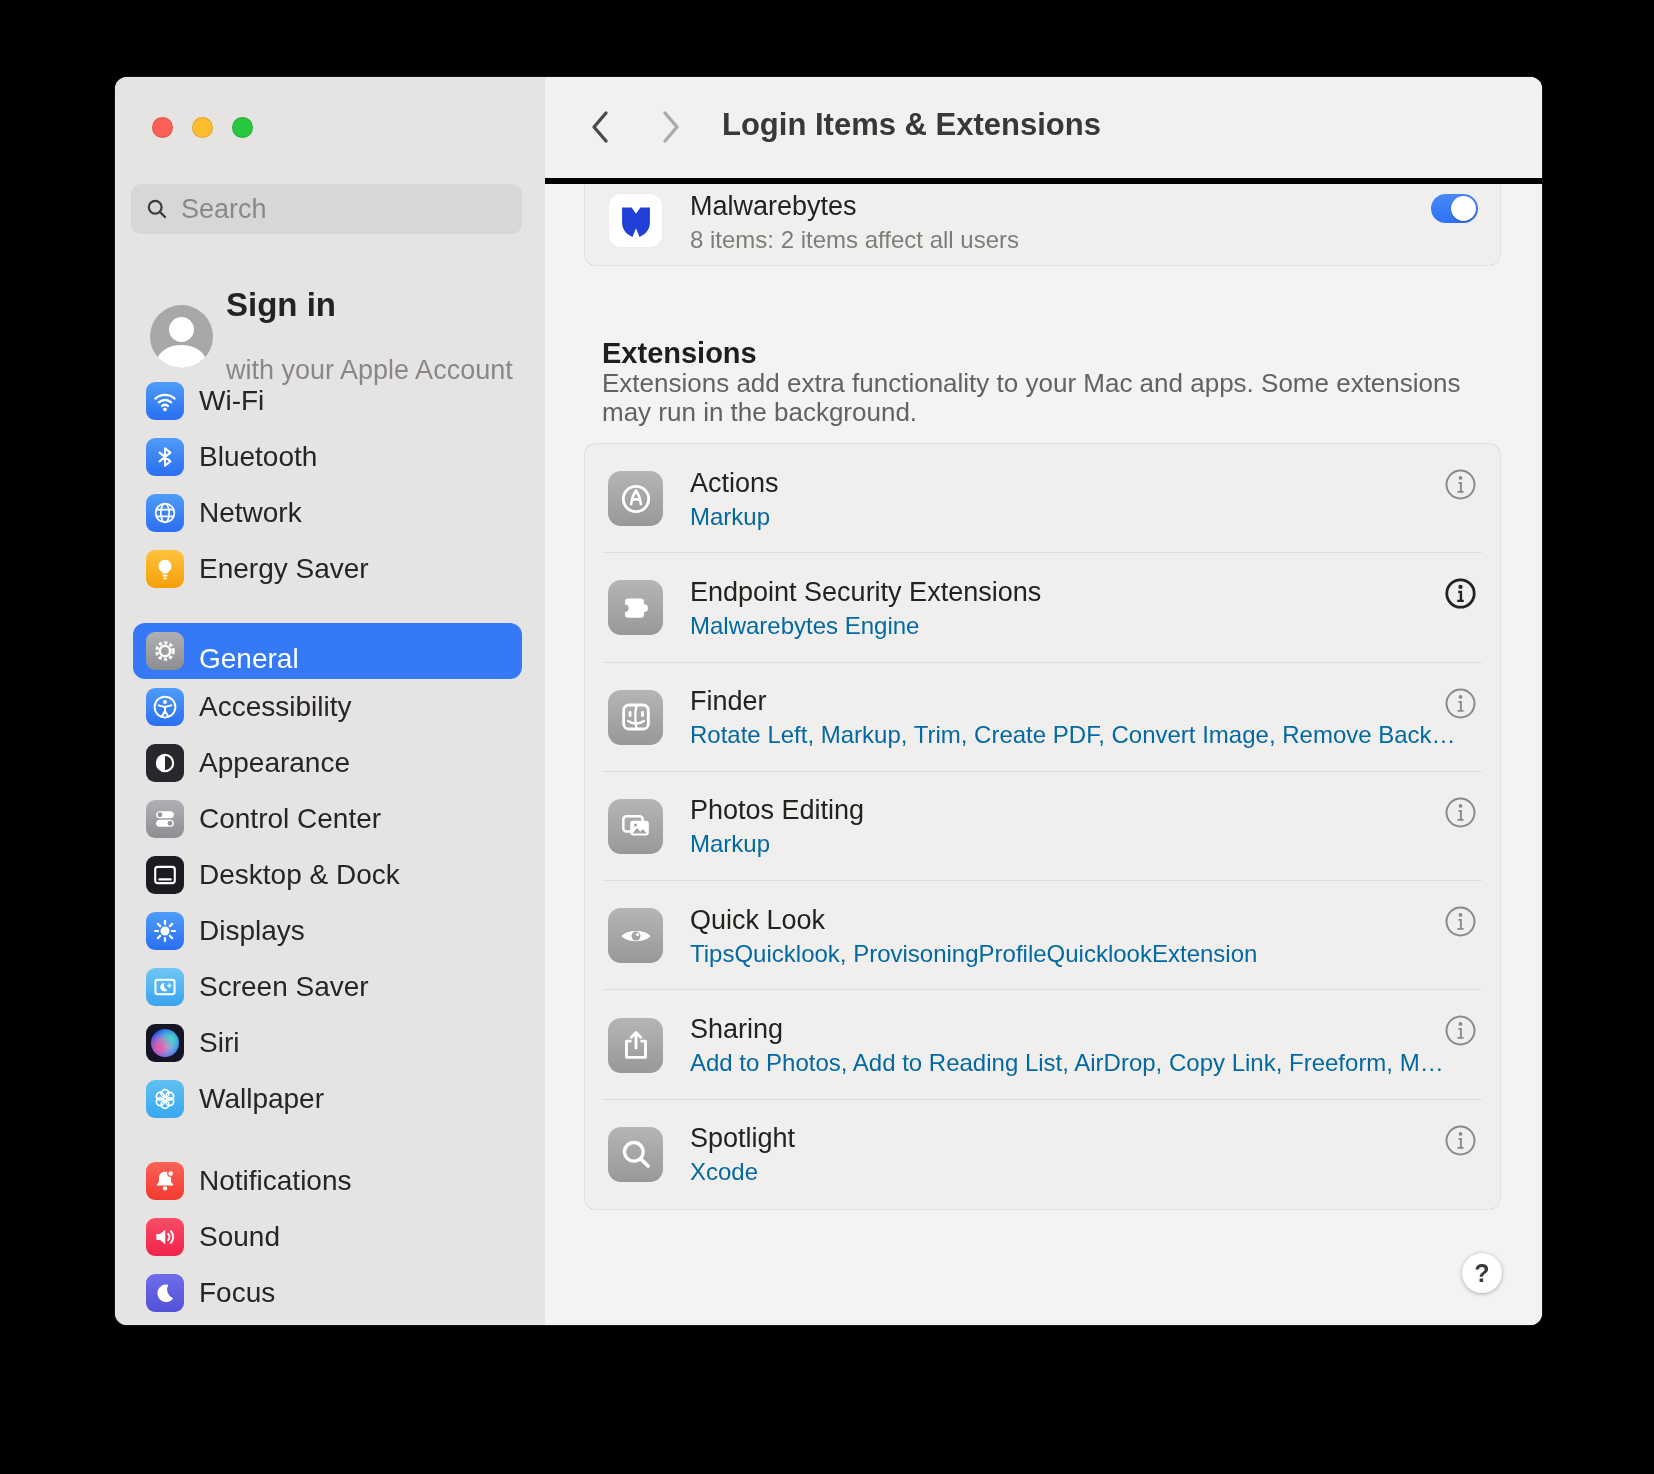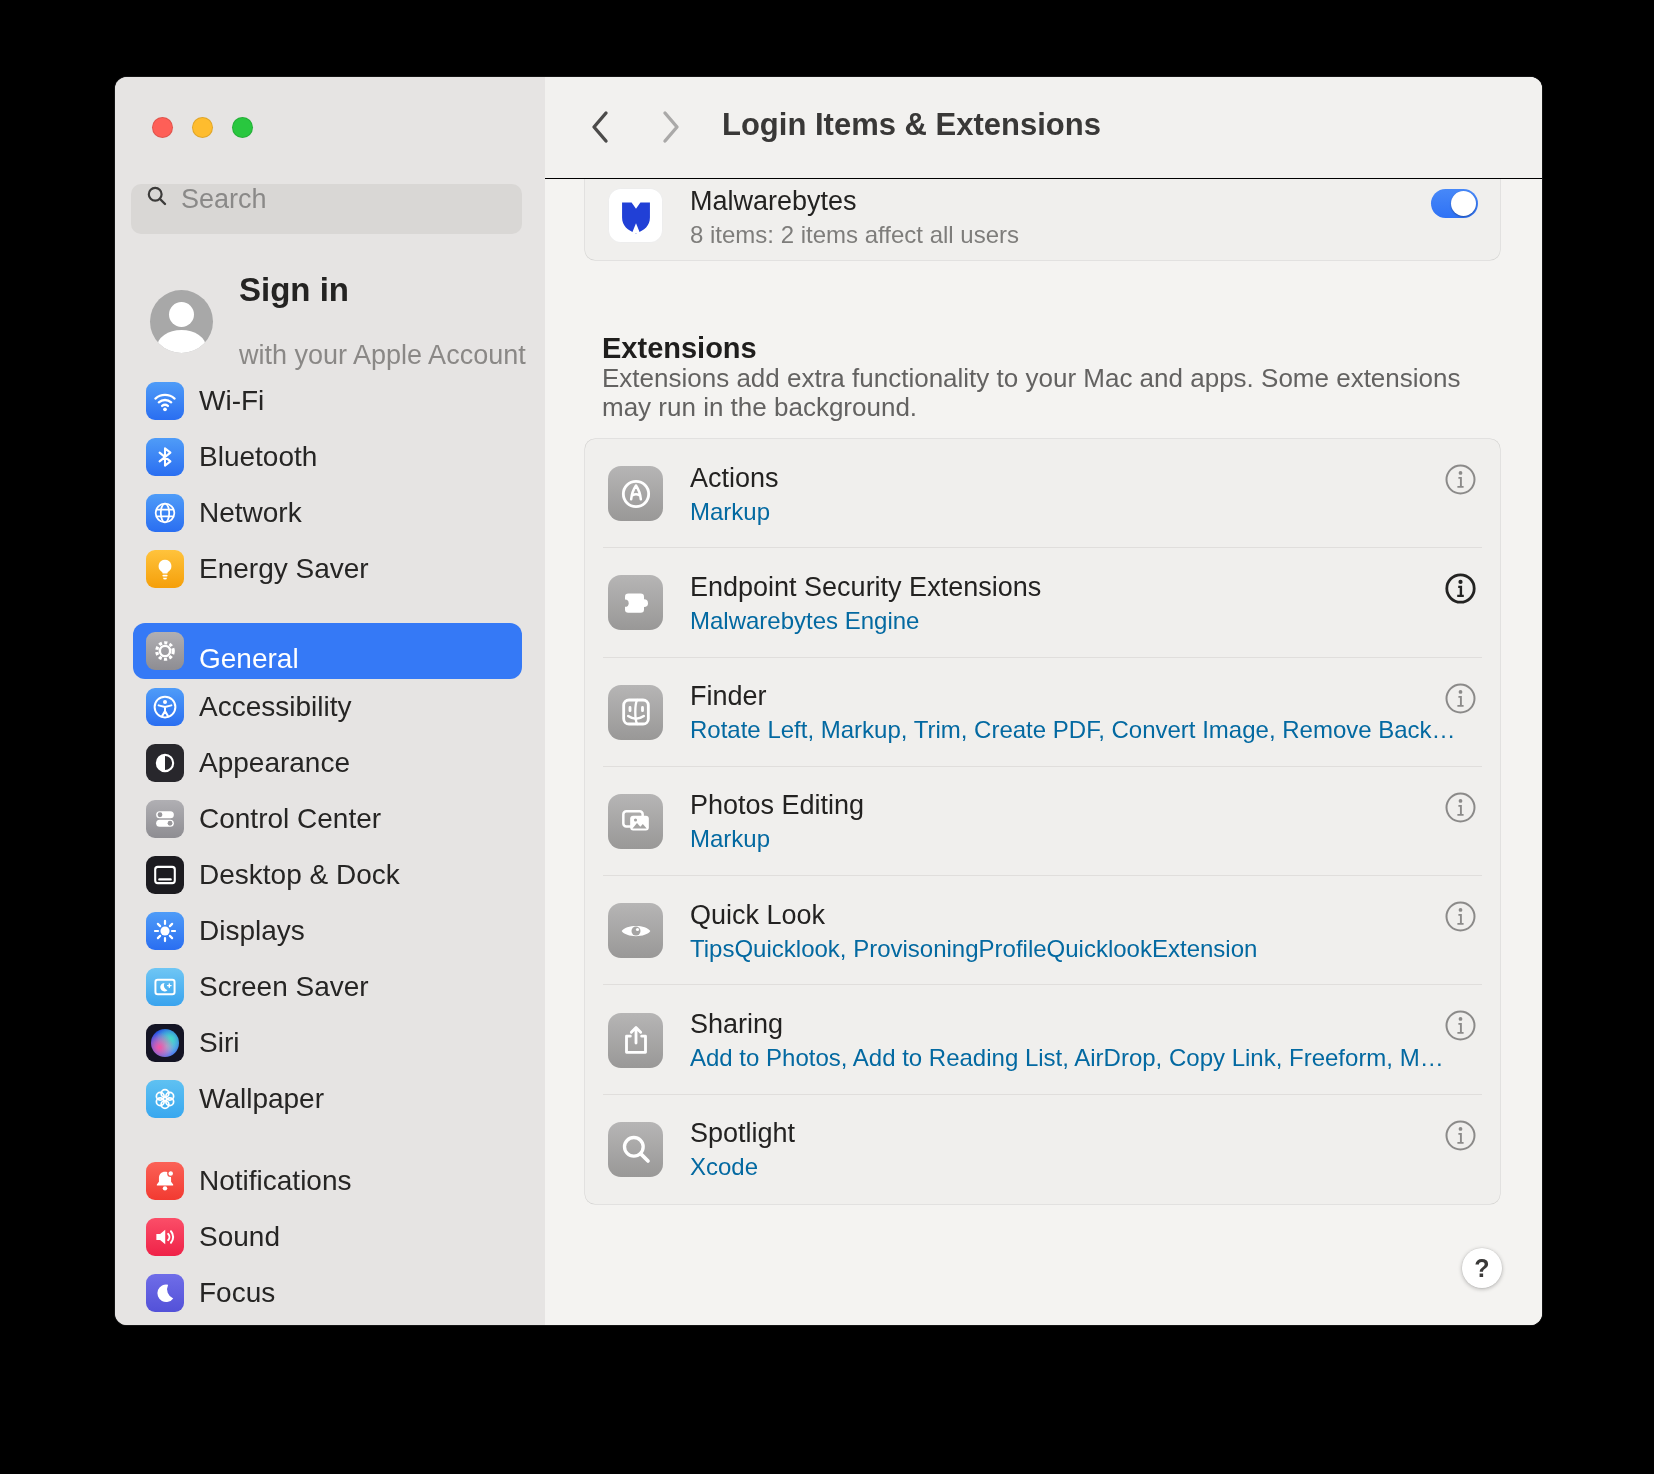--- a/index.html
+++ b/index.html
@@ -3,23 +3,23 @@
 <meta charset="utf-8">
 <style>
   html,body{margin:0;padding:0;background:#000;}
   body{width:1654px;height:1474px;position:relative;font-family:"Liberation Sans",sans-serif;-webkit-font-smoothing:antialiased;}
   .window{position:absolute;left:115px;top:77px;width:1427px;height:1248px;border-radius:12px;overflow:hidden;display:flex;background:#e6e4e3;box-shadow:0 0 0 1px rgba(255,255,255,0.08);}
   
   .sidebar{position:relative;flex:0 0 430px;width:430px;background:#e6e4e3;}
   .tl{position:absolute;left:37px;top:40px;display:flex;gap:19px;}
   .tl span{width:21px;height:21px;border-radius:50%;box-shadow:inset 0 0 0 1px rgba(0,0,0,0.12);}
   .tl .c{background:#fe5f57;} .tl .m{background:#febc2e;} .tl .z{background:#29c73f;}
-  .search{position:absolute;left:16px;top:107px;width:391px;height:50px;border-radius:10px;background:#d9d7d5;display:flex;padding-left:14px;box-sizing:border-box;gap:12px;}
+  .search{position:absolute;left:16px;top:107px;width:391px;height:50px;border-radius:10px;background:#d9d7d5;display:flex;align-items:center;padding-left:14px;box-sizing:border-box;gap:12px;}
   .search .ph{font-size:27px;color:#8a8988;}
-  .signin{position:absolute;left:35px;top:195px;display:flex;gap:26px;align-items:center;}
+  .signin{position:absolute;left:35px;top:210px;display:flex;gap:13px;align-items:center;}
   .avatar{width:63px;height:63px;border-radius:50%;background:#a8a8a8;position:relative;overflow:hidden;flex:0 0 63px;}
   .avatar i{position:absolute;left:19px;top:12px;width:25px;height:25px;border-radius:50%;background:#fff;}
   .avatar u{position:absolute;left:7px;top:40px;width:49px;height:34px;border-radius:50%;background:#fff;}
   .si-title{font-size:33px;font-weight:bold;color:#242322;line-height:36px;}
   .si-sub{font-size:27px;color:#8a8886;line-height:31px;margin-top:32px;}
   .nav{position:absolute;left:18px;top:296px;width:389px;}
   .nav-item{height:56px;display:flex;align-items:center;gap:15px;padding-left:13px;border-radius:12px;box-sizing:border-box;}
   .nav-item .lbl{font-size:28px;color:#262524;}
   .nav-item.selected{background:#3579f6;}
   .nav-item.selected .lbl{color:#fff;margin-top:16px;}
@@ -35,21 +35,21 @@
   .bg-red{background:linear-gradient(#fb6257,#f23a31);}
   .bg-rose{background:linear-gradient(#fb4e68,#ef2248);}
   .bg-indigo{background:linear-gradient(#6f6de8,#5351d8);}
   .bg-siri{background:#141424;}
   .orb{width:28px;height:28px;border-radius:50%;background:
     radial-gradient(circle at 30% 65%,rgba(255,79,160,.95),rgba(255,79,160,0) 55%),
     radial-gradient(circle at 70% 35%,rgba(65,230,195,.9),rgba(65,230,195,0) 55%),
     radial-gradient(circle at 55% 60%,#8fd2ff,#2b55e8 70%,#101a3a 100%);}
   
   .content{position:relative;flex:1;display:flex;flex-direction:column;background:#f4f3f1;}
-  .header{flex:0 0 101px;height:101px;background:#f2f1ef;border-bottom:1px solid #000000;position:relative;text-decoration:underline;}
+  .header{flex:0 0 101px;height:101px;background:#f2f1ef;border-bottom:6px solid #000000;position:relative;text-decoration:underline;}
   .chev{position:absolute;top:28px;width:34px;height:44px;display:grid;place-items:center;}
   .chev.back{left:38px;} .chev.fwd{left:109px;}
   .h-title{position:absolute;left:177px;top:30px;font-size:31px;font-weight:bold;color:#393837;}
   .scroll{position:relative;flex:1;background:#f4f3f1;}
   .card{position:absolute;left:40px;width:915px;background:#f0efed;box-shadow:0 0 0 0.5px rgba(0,0,0,0.14);}
   .mb-card{top:0;height:81px;border-radius:0 0 10px 10px;}
   .tileicon{width:55px;height:55px;border-radius:13px;display:grid;place-items:center;position:relative;flex:0 0 55px;}
   .tile-gray{background:linear-gradient(#b6b5b5,#999897);}
   .tile-white{background:#fff;box-shadow:inset 0 0 0 1px rgba(0,0,0,0.07);}
   .mb-card .tileicon{position:absolute;left:23px;top:9px;}

